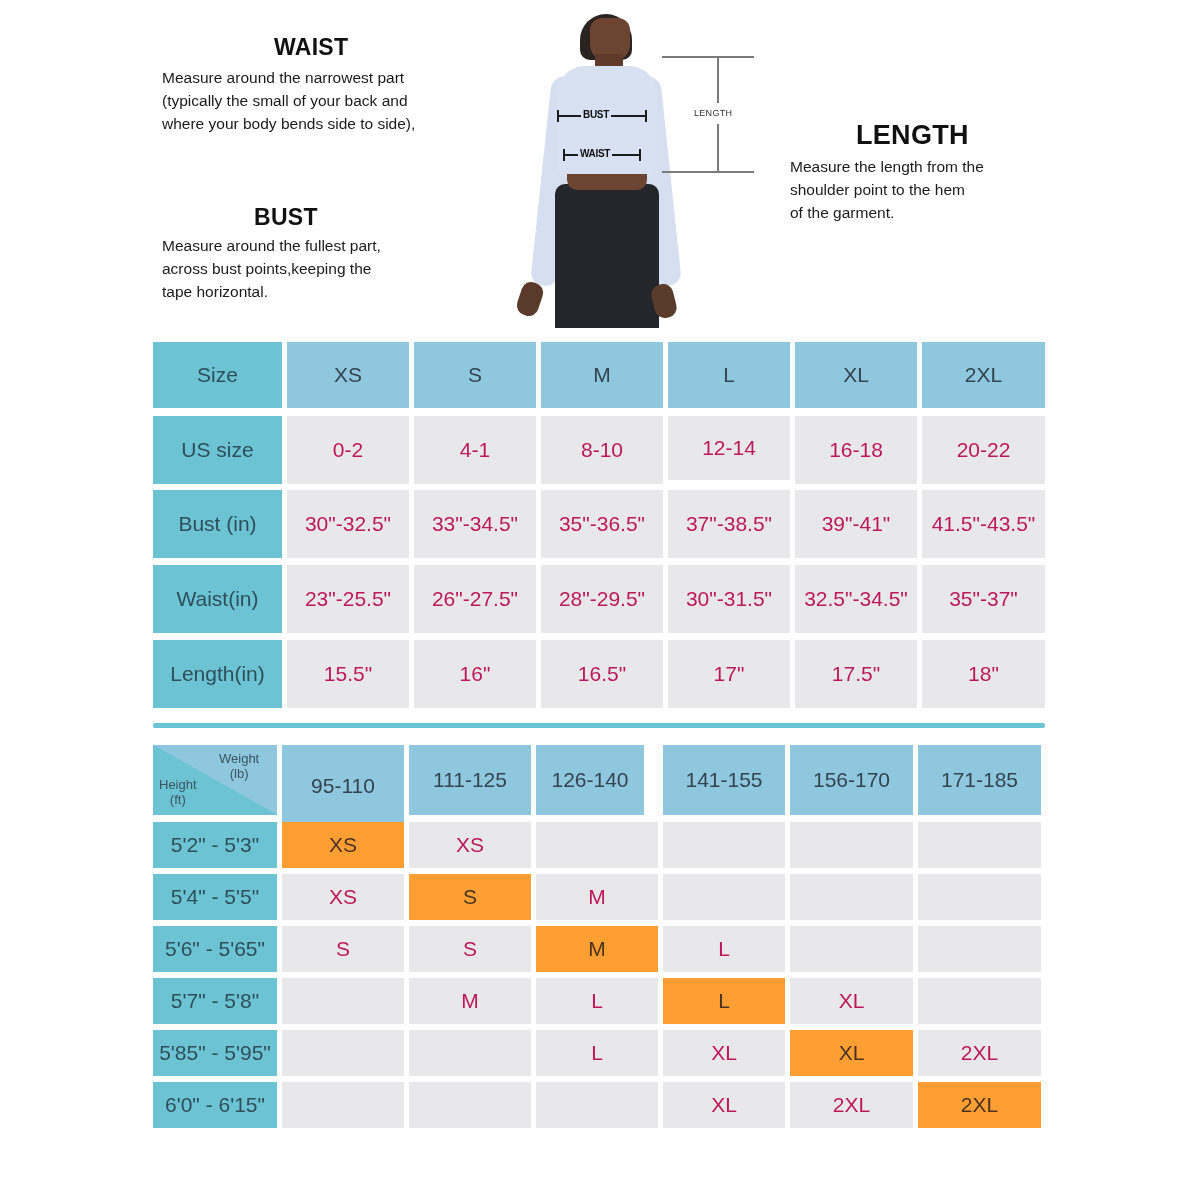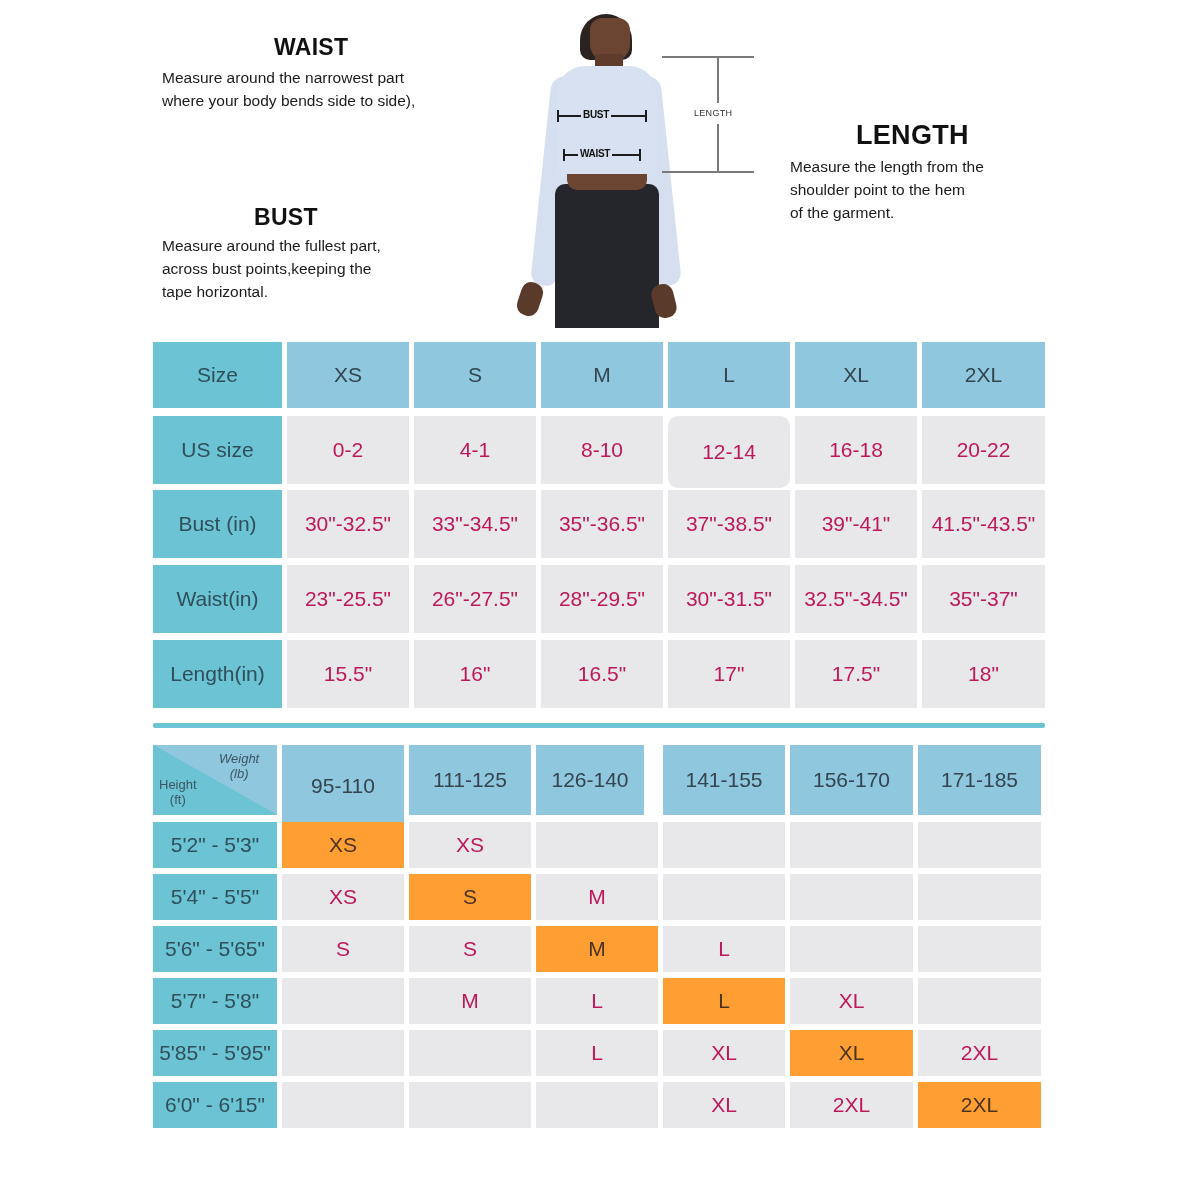--- a/index.html
+++ b/index.html
@@ -42,20 +42,21 @@
   .corner { background:linear-gradient(to top right, #6bc3d4 0%, #6bc3d4 50%, #8fc7df 50.5%, #8fc7df 100%); }
   .corner span { position:absolute; font-size:13px; color:#3b5560; line-height:15px; text-align:center; }
   .divider { position:absolute; left:153px; top:723px; width:892px; height:5px; background:#6bc3d4; border-radius:2px; }
 </style>
 </head>
 <body>
 
 <div class="abs heading" style="left:274px; top:34px;">WAIST</div>
 <div class="abs desc" style="left:162px; top:66px;">
   <div>Measure around the narrowest part</div>
+  <div>(typically the small of your back and</div>
   <div>where your body bends side to side),</div>
 </div>
 
 <div class="abs heading" style="left:254px; top:204px;">BUST</div>
 <div class="abs desc" style="left:162px; top:234px;">
   <div>Measure around the fullest part,</div>
   <div>across bust points,keeping the</div>
   <div>tape horizontal.</div>
 </div>
 
@@ -98,21 +99,21 @@
   <div class="cell c-head" style="left:414px; top:342px; width:122px; height:66px;">S</div>
   <div class="cell c-head" style="left:541px; top:342px; width:122px; height:66px;">M</div>
   <div class="cell c-head" style="left:668px; top:342px; width:122px; height:66px;">L</div>
   <div class="cell c-head" style="left:795px; top:342px; width:122px; height:66px;">XL</div>
   <div class="cell c-head" style="left:922px; top:342px; width:123px; height:66px;">2XL</div>
 
   <div class="cell c-label" style="left:153px; top:416px; width:129px; height:68px;">US size</div>
   <div class="cell c-body" style="left:287px; top:416px; width:122px; height:68px;">0-2</div>
   <div class="cell c-body" style="left:414px; top:416px; width:122px; height:68px;">4-1</div>
   <div class="cell c-body" style="left:541px; top:416px; width:122px; height:68px;">8-10</div>
-  <div class="cell c-body" style="left:668px; top:416px; width:122px; height:72px;border-radius:10px;">12-14</div>
+  <div class="cell c-body" style="left:668px; top:416px; width:122px; height:64px;">12-14</div>
   <div class="cell c-body" style="left:795px; top:416px; width:122px; height:68px;">16-18</div>
   <div class="cell c-body" style="left:922px; top:416px; width:123px; height:68px;">20-22</div>
 
   <div class="cell c-label" style="left:153px; top:490px; width:129px; height:68px;">Bust (in)</div>
   <div class="cell c-body" style="left:287px; top:490px; width:122px; height:68px;">30"-32.5"</div>
   <div class="cell c-body" style="left:414px; top:490px; width:122px; height:68px;">33"-34.5"</div>
   <div class="cell c-body" style="left:541px; top:490px; width:122px; height:68px;">35"-36.5"</div>
   <div class="cell c-body" style="left:668px; top:490px; width:122px; height:68px;">37"-38.5"</div>
   <div class="cell c-body" style="left:795px; top:490px; width:122px; height:68px;">39"-41"</div>
   <div class="cell c-body" style="left:922px; top:490px; width:123px; height:68px;">41.5"-43.5"</div>
@@ -132,21 +133,21 @@
   <div class="cell c-body" style="left:668px; top:640px; width:122px; height:68px;">17"</div>
   <div class="cell c-body" style="left:795px; top:640px; width:122px; height:68px;">17.5"</div>
   <div class="cell c-body" style="left:922px; top:640px; width:123px; height:68px;">18"</div>
 </div>
 
 <div class="divider"></div>
 
 <div>
 
   <div class="cell corner" style="left:153px; top:745px; width:124px; height:70px;">
-    <span style="left:66px; top:6px;font-style:italic;">
+    <span style="left:66px; top:6px;">
       <span style="position:static;">Weight</span><br>
       <span style="position:static;">(lb)</span>
     </span>
     <span style="left:6px; top:32px;">
       <span style="position:static;">Height</span><br>
       <span style="position:static;">(ft)</span>
     </span>
   </div>
   <div class="cell c-head" style="left:282px; top:745px; width:122px; height:82px;">95-110</div>
   <div class="cell c-head" style="left:409px; top:745px; width:122px; height:70px;">111-125</div>

